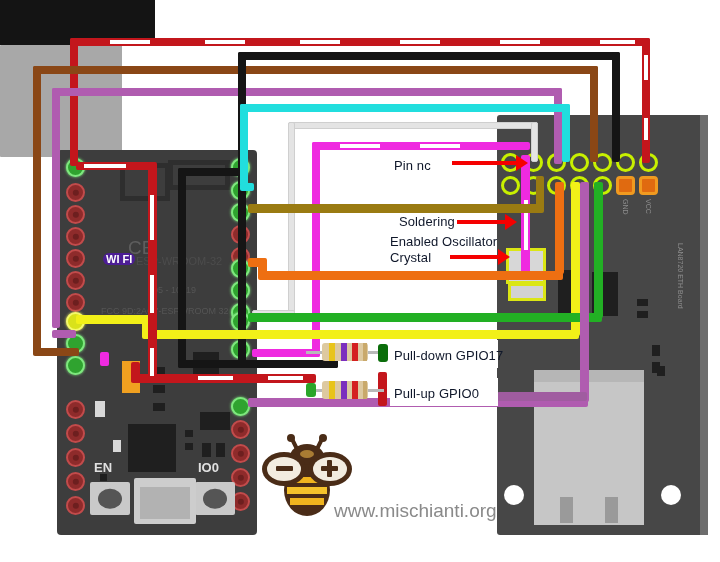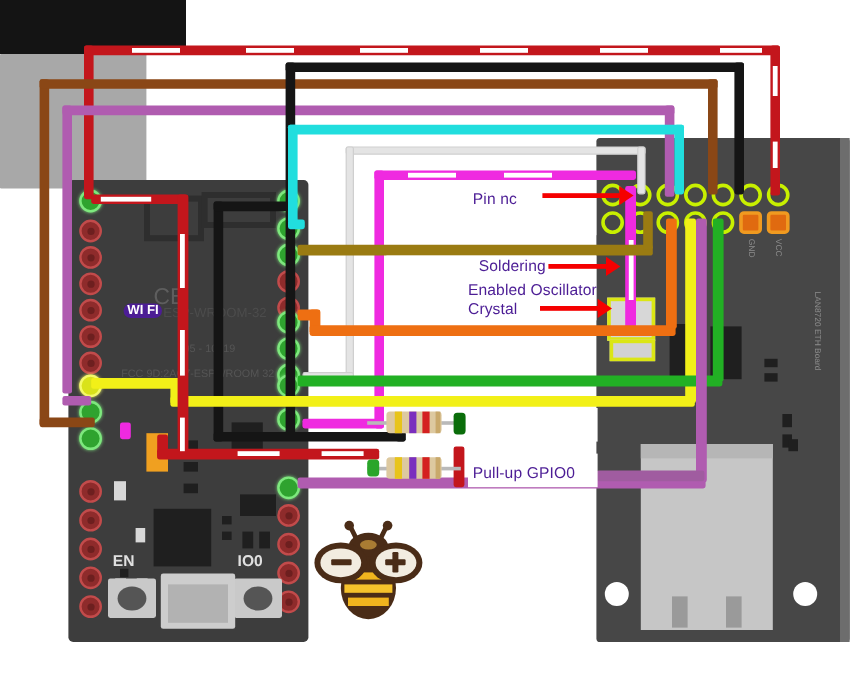--- a/index.html
+++ b/index.html
@@ -17,21 +17,21 @@
   .pad-red{background:#8e2b2b;border:2px solid #c24b4b;}
   .pad-red::after{content:"";position:absolute;left:50%;top:50%;width:42%;height:42%;
      transform:translate(-50%,-50%);border-radius:50%;background:#6d1f1f;}
   .pad-grn{background:#2fa32f;border:2px solid #7ee87e;box-shadow:0 0 3px #7ee87e;}
   .pad-lime{border:3px solid #c8f000;border-radius:50%;box-sizing:border-box;}
   .pad-org{background:#e06a10;border:3px solid #f09a20;border-radius:4px;}
   
   .w{position:absolute;border-radius:2px;}
   .sq{position:absolute;}
   
-  .lbl{position:absolute;color:#4c1d95;font-size:13px;white-space:nowrap;letter-spacing:.1px;}
+  .lbl{position:absolute;color:#0f172a;font-size:13px;white-space:nowrap;letter-spacing:.1px;}
   .board-txt{position:absolute;color:#3a3a3a;font-size:11px;font-weight:bold;}
   .mod-txt{position:absolute;color:#6b6b6b;font-size:11px;white-space:nowrap;}
   .vert-txt{position:absolute;color:#8d8d8d;font-size:7px;white-space:nowrap;
      transform-origin:0 0;transform:rotate(90deg);}
   .site{position:absolute;color:#8a8a8a;font-size:19px;white-space:nowrap;}
   
   .res-body{position:absolute;background:#ddc9a0;border-radius:3px;}
   .res-lead{position:absolute;background:#b9b9b9;height:3px;}
   .band{position:absolute;top:0;bottom:0;}
   
@@ -263,20 +263,21 @@
 
   <div class="lbl" style="left:399px;top:214px;">Soldering</div>
   <div class="arrow-line" style="left:457px;top:220px;width:50px;"></div>
   <div class="arrow-head" style="left:505px;top:214px;"></div>
 
   <div class="lbl" style="left:390px;top:234px;">Enabled Oscillator</div>
   <div class="lbl" style="left:390px;top:250px;">Crystal</div>
   <div class="arrow-line" style="left:450px;top:255px;width:50px;"></div>
   <div class="arrow-head" style="left:498px;top:249px;"></div>
 
+  <div class="lbl" style="left:394px;top:348px;">Pull-down GPIO17</div>
 
   <div class="lbl" style="left:394px;top:386px;">Pull-up GPIO0</div>
 
   <div class="res-lead" style="left:306px;top:351px;width:78px;"></div>
   <div class="res-body" style="left:322px;top:343px;width:46px;height:18px;"></div>
   <div class="band" style="left:329px;top:343px;width:6px;height:18px;background:#e8c41a;"></div>
   <div class="band" style="left:341px;top:343px;width:6px;height:18px;background:#7b2fbe;"></div>
   <div class="band" style="left:352px;top:343px;width:6px;height:18px;background:#d42020;"></div>
   <div class="band" style="left:363px;top:343px;width:4px;height:18px;background:#c9a96b;"></div>
   <div class="abs" style="left:378px;top:344px;width:10px;height:18px;background:#0a6d0a;border-radius:3px;"></div>
@@ -303,14 +304,15 @@
       <rect x="32" y="71" width="34" height="7" fill="#f0b41e"></rect>
       <ellipse cx="26" cy="42" rx="22" ry="17" fill="#4a2c17"></ellipse>
       <ellipse cx="72" cy="42" rx="22" ry="17" fill="#4a2c17"></ellipse>
       <ellipse cx="26" cy="42" rx="17" ry="12" fill="#f2ece0"></ellipse>
       <ellipse cx="72" cy="42" rx="17" ry="12" fill="#f2ece0"></ellipse>
       <rect x="18" y="39" width="17" height="5" fill="#4a2c17" rx="1"></rect>
       <rect x="69" y="33" width="5" height="17" fill="#4a2c17" rx="1"></rect>
       <rect x="63" y="39" width="17" height="5" fill="#4a2c17" rx="1"></rect>
     </g>
   </svg>
+  <div class="site" style="left:334px;top:500px;">www.mischianti.org</div>
 
 </div>
 
 </body></html>

